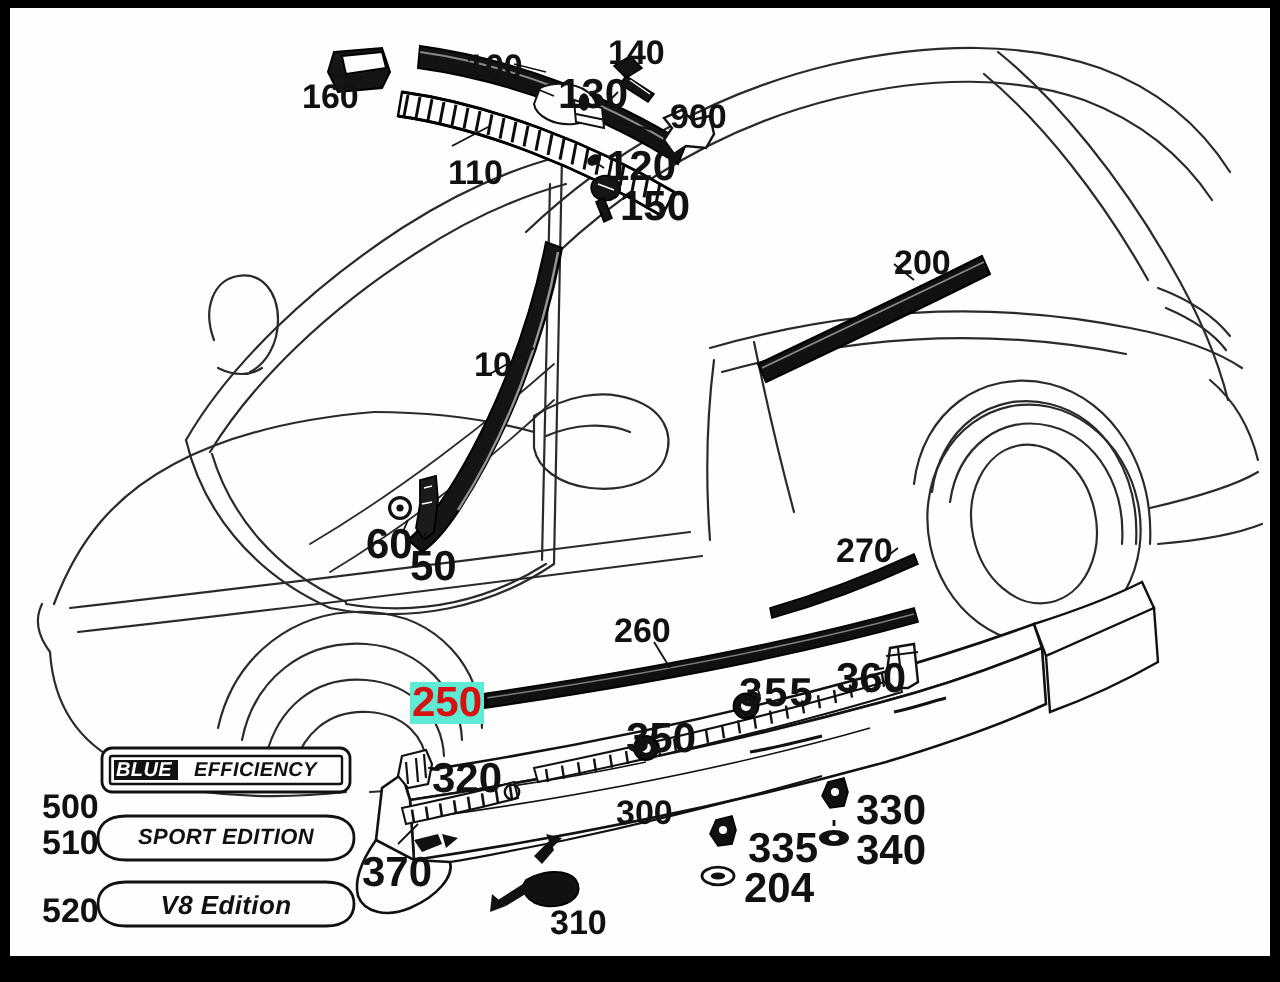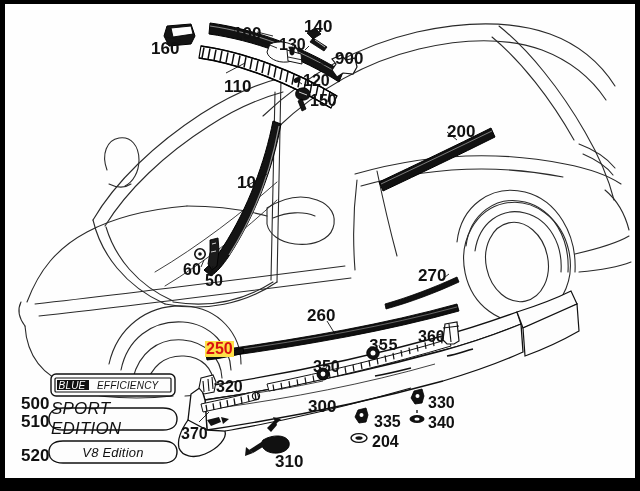--- a/index.html
+++ b/index.html
@@ -3,25 +3,25 @@
 <meta charset="utf-8">
 <style>
   html,body{margin:0;padding:0;background:#000;}
   body{width:640px;height:491px;overflow:hidden;font-family:"Liberation Sans",sans-serif;}
   #frame{position:relative;width:640px;height:491px;background:#000;box-sizing:border-box;}
   #canvas{position:absolute;left:5px;top:4px;width:630px;height:474px;background:#fefefe;overflow:hidden;}
   svg#art{position:absolute;left:0;top:0;width:630px;height:474px;}
   .lbl{position:absolute;font-family:"Liberation Sans",sans-serif;font-weight:700;color:#111;
        white-space:nowrap;line-height:1;}
   .lbl.s18{font-size:17px;}
-  .lbl.s16{font-size:16px;}
-  .lbl.hl{color:#d81010;background:#fde047;padding:0 1px;}
+  .lbl.s16{font-size:21px;}
+  .lbl.hl{color:#d81010;background:#5eead4;padding:0 1px;}
   .badge{position:absolute;}
   .badge .btxt{position:absolute;left:0;top:0;width:100%;height:100%;display:flex;
-        align-items:center;justify-content:center;font-style:italic;font-weight:400;
+        align-items:center;justify-content:center;font-style:italic;font-weight:700;
         color:#111;letter-spacing:.2px;}
 </style>
 </head>
 <body>
 
 <div id="frame">
   <div id="canvas">
 
     <svg id="art" viewBox="0 0 630 474">
       <defs>
@@ -379,20 +379,20 @@
       </div>
 
     <div id="badgetext">
         <div class="badge" style="left: 46px; top: 370px; width: 124px; height: 22px;">
           <div class="btxt" style="font-size: 10px; justify-content: flex-start; padding-left: 6px;">
             <span style="color:#fff;width:30px;display:inline-block;text-align:center;">BLUE</span>
             <span style="margin-left:10px;">EFFICIENCY</span>
           </div>
         </div>
         <div class="badge" style="left: 46px; top: 404px; width: 124px; height: 22px;">
-          <div class="btxt" style="font-size: 17px;">SPORT EDITION</div>
+          <div class="btxt" style="font-size: 11px;">SPORT EDITION</div>
         </div>
         <div class="badge" style="left: 46px; top: 437px; width: 124px; height: 22px;">
           <div class="btxt" style="font-size: 13px;">V8 Edition</div>
         </div>
       </div>
   </div>
 </div>
 
 </body></html>

